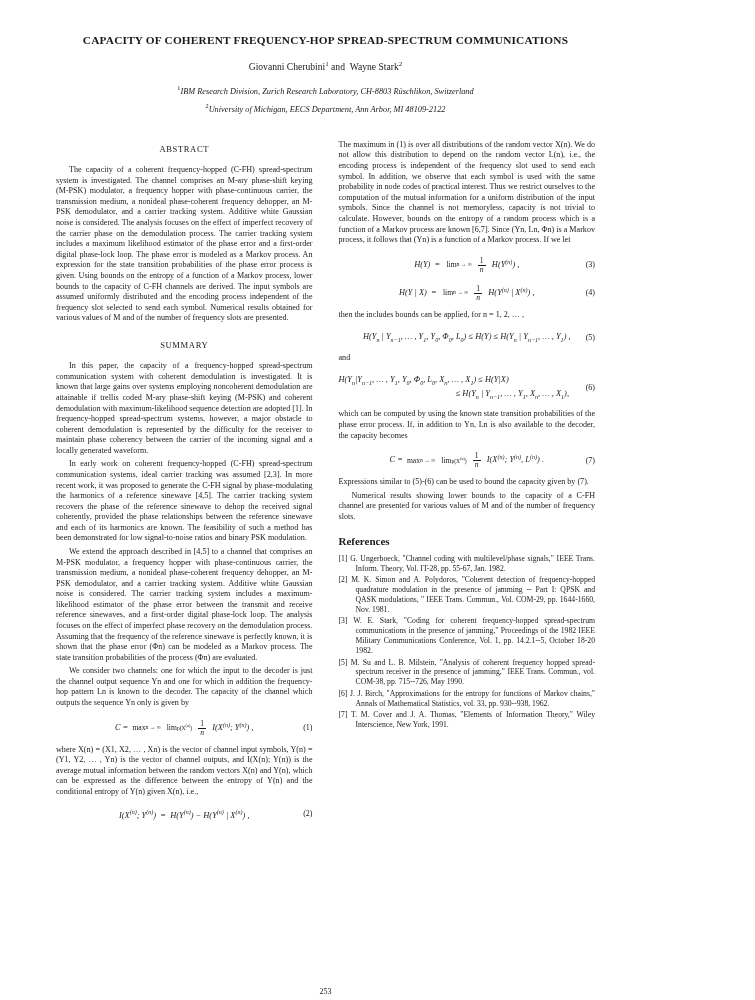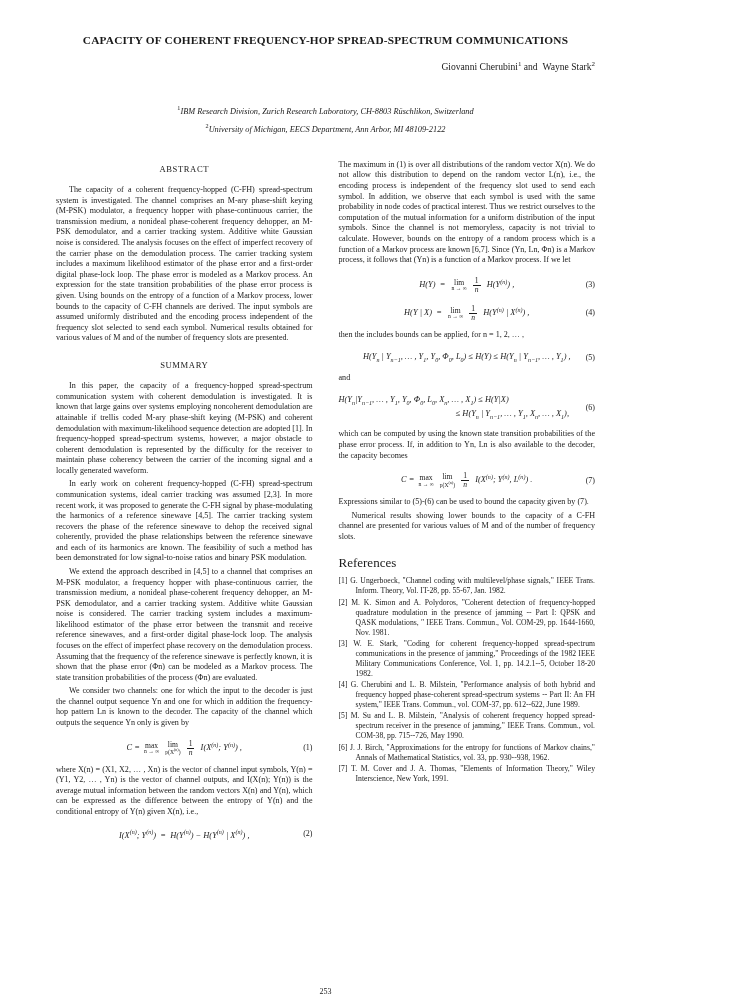--- a/index.html
+++ b/index.html
@@ -24,23 +24,23 @@
   }
   .title {
     text-align: center;
     font-size: 11.3px;
     font-weight: bold;
     letter-spacing: 0.2px;
     margin-top: 6px;
     margin-bottom: 14px;
   }
   .authors {
-    text-align: right;
+    text-align: center;
     font-size: 9.6px;
-    margin-bottom: 32px;
+    margin-bottom: 12px;
   }
   .authors sup { font-size: 7px; }
   .affil {
     text-align: center;
     font-size: 8.3px;
     font-style: italic;
     line-height: 1.45;
     margin-bottom: 4px;
   }
   .affil sup { font-size: 6.2px; font-style: normal; }
@@ -86,21 +86,21 @@
     padding: 0 10px;
   }
   .eq .tag {
     position: absolute;
     right: 0;
     font-style: normal;
     font-size: 8px;
   }
   .lim {
     display: inline-flex;
-    flex-direction: column;
+    flex-direction: row;
     align-items: center;
     vertical-align: middle;
     font-style: normal;
     line-height: 1;
     margin: 0 2px;
   }
   .lim .top { font-size: 7.6px; }
   .lim .bot { font-size: 5.6px; }
   .frac {
     display: inline-flex;
@@ -115,22 +115,22 @@
   .frac .den {
     font-size: 7.6px;
     border-top: 1px solid #1a1a1a;
     padding: 0 2px;
     font-style: italic;
   }
   sub { font-size: 0.72em; }
   sup { font-size: 0.72em; }
 
   .refs-head {
-    font-size: 13px;
-    font-weight: normal;
+    font-size: 11px;
+    font-weight: bold;
     margin: 12px 0 5px 0;
   }
   .ref {
     font-size: 7.7px;
     line-height: 1.29;
     text-align: justify;
     padding-left: 17px;
     text-indent: -17px;
     margin-bottom: 1.5px;
   }
@@ -283,21 +283,20 @@
       </div>
 
       <p class="noindent">Expressions similar to (5)-(6) can be used to bound the capacity given by (7).</p>
       <p>Numerical results showing lower bounds to the capacity of a C-FH channel are presented for various values of M and of the number of frequency slots.</p>
 
       <div class="refs-head">References</div>
 
       <div class="ref">[1]  G. Ungerboeck, "Channel coding with multilevel/phase signals," IEEE Trans. Inform. Theory, Vol. IT-28, pp. 55-67, Jan. 1982.</div>
       <div class="ref">[2]  M. K. Simon and A. Polydoros, "Coherent detection of frequency-hopped quadrature modulation in the presence of jamming -- Part I: QPSK and QASK modulations, " IEEE Trans. Commun., Vol. COM-29, pp. 1644-1660, Nov. 1981.</div>
       <div class="ref">[3]  W. E. Stark, "Coding for coherent frequency-hopped spread-spectrum communications in the presence of jamming," Proceedings of the 1982 IEEE Military Communications Conference, Vol. 1, pp. 14.2.1--5, October 18-20 1982.</div>
-      <div class="ref">[4]  G. Cherubini and L. B. Milstein, "Performance analysis of both hybrid and frequency hopped phase-coherent spread-spectrum systems -- Part II: An FH system," IEEE Trans. Commun., vol. COM-37, pp. 612--622, June 1989.</div>
       <div class="ref">[5]  M. Su and L. B. Milstein, "Analysis of coherent frequency hopped spread-spectrum receiver in the presence of jamming," IEEE Trans. Commun., vol. COM-38, pp. 715--726, May 1990.</div>
       <div class="ref">[6]  J. J. Birch, "Approximations for the entropy for functions of Markov chains," Annals of Mathematical Statistics, vol. 33, pp. 930--938, 1962.</div>
       <div class="ref">[7]  T. M. Cover and J. A. Thomas, "Elements of Information Theory," Wiley Interscience, New York, 1991.</div>
 
     </div>
   </div>
 
   <div class="pagenum">253</div>
 </div>
 

